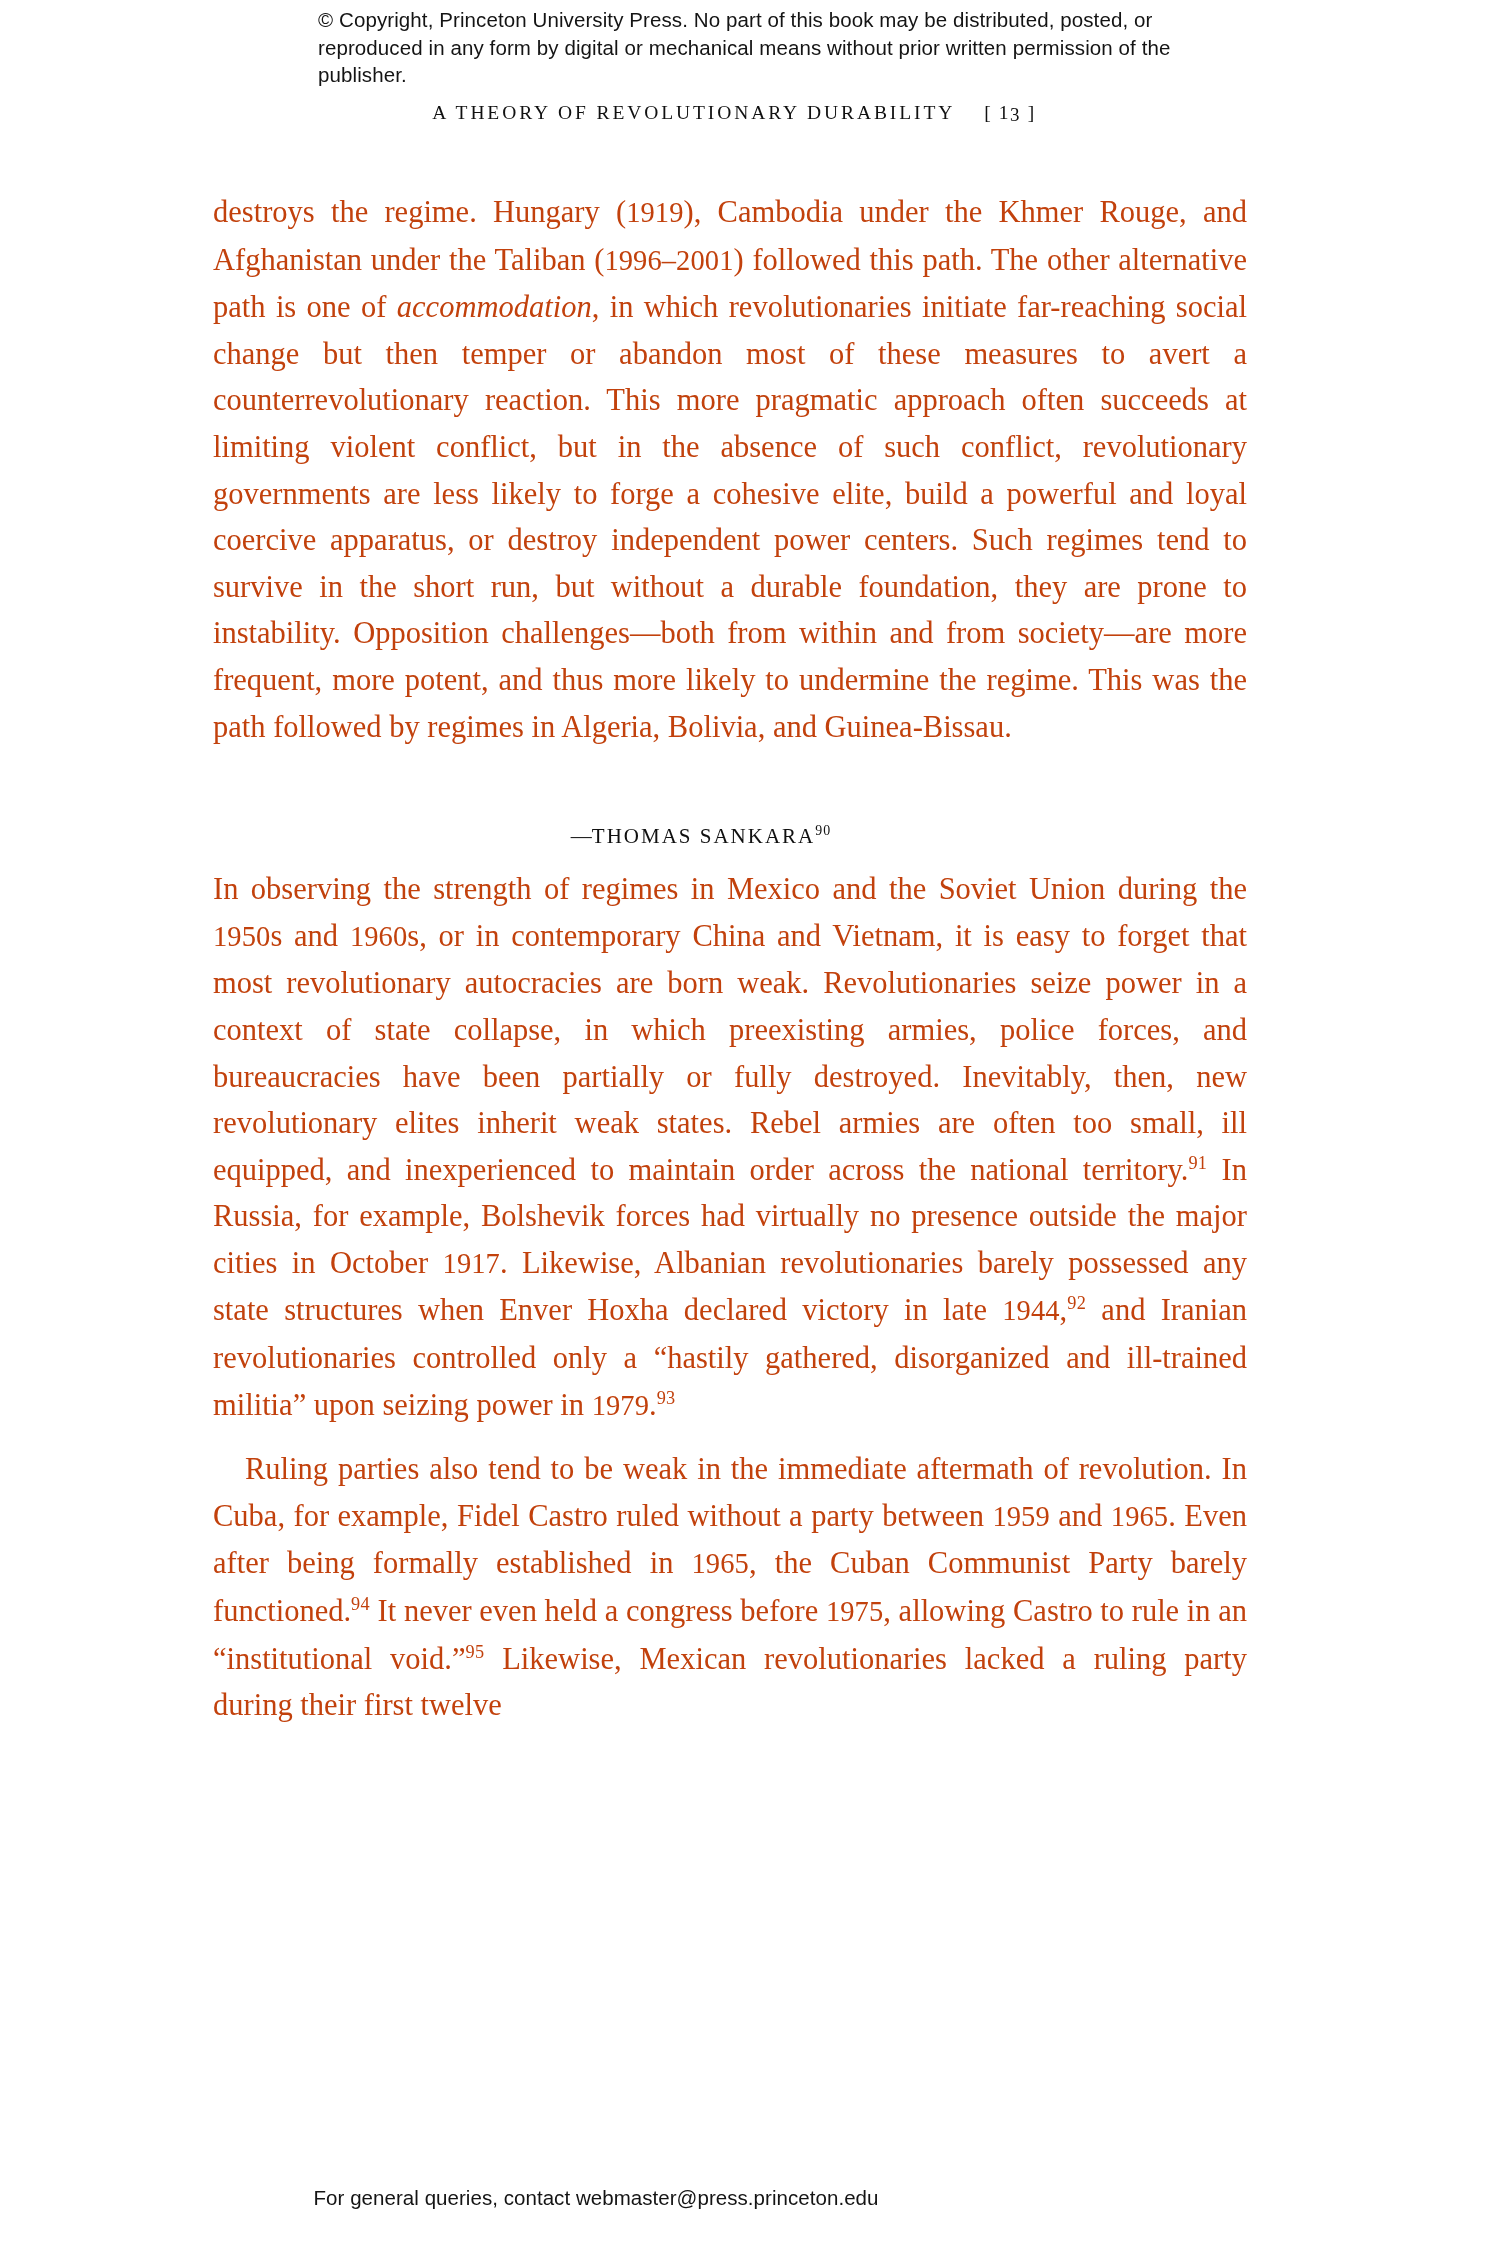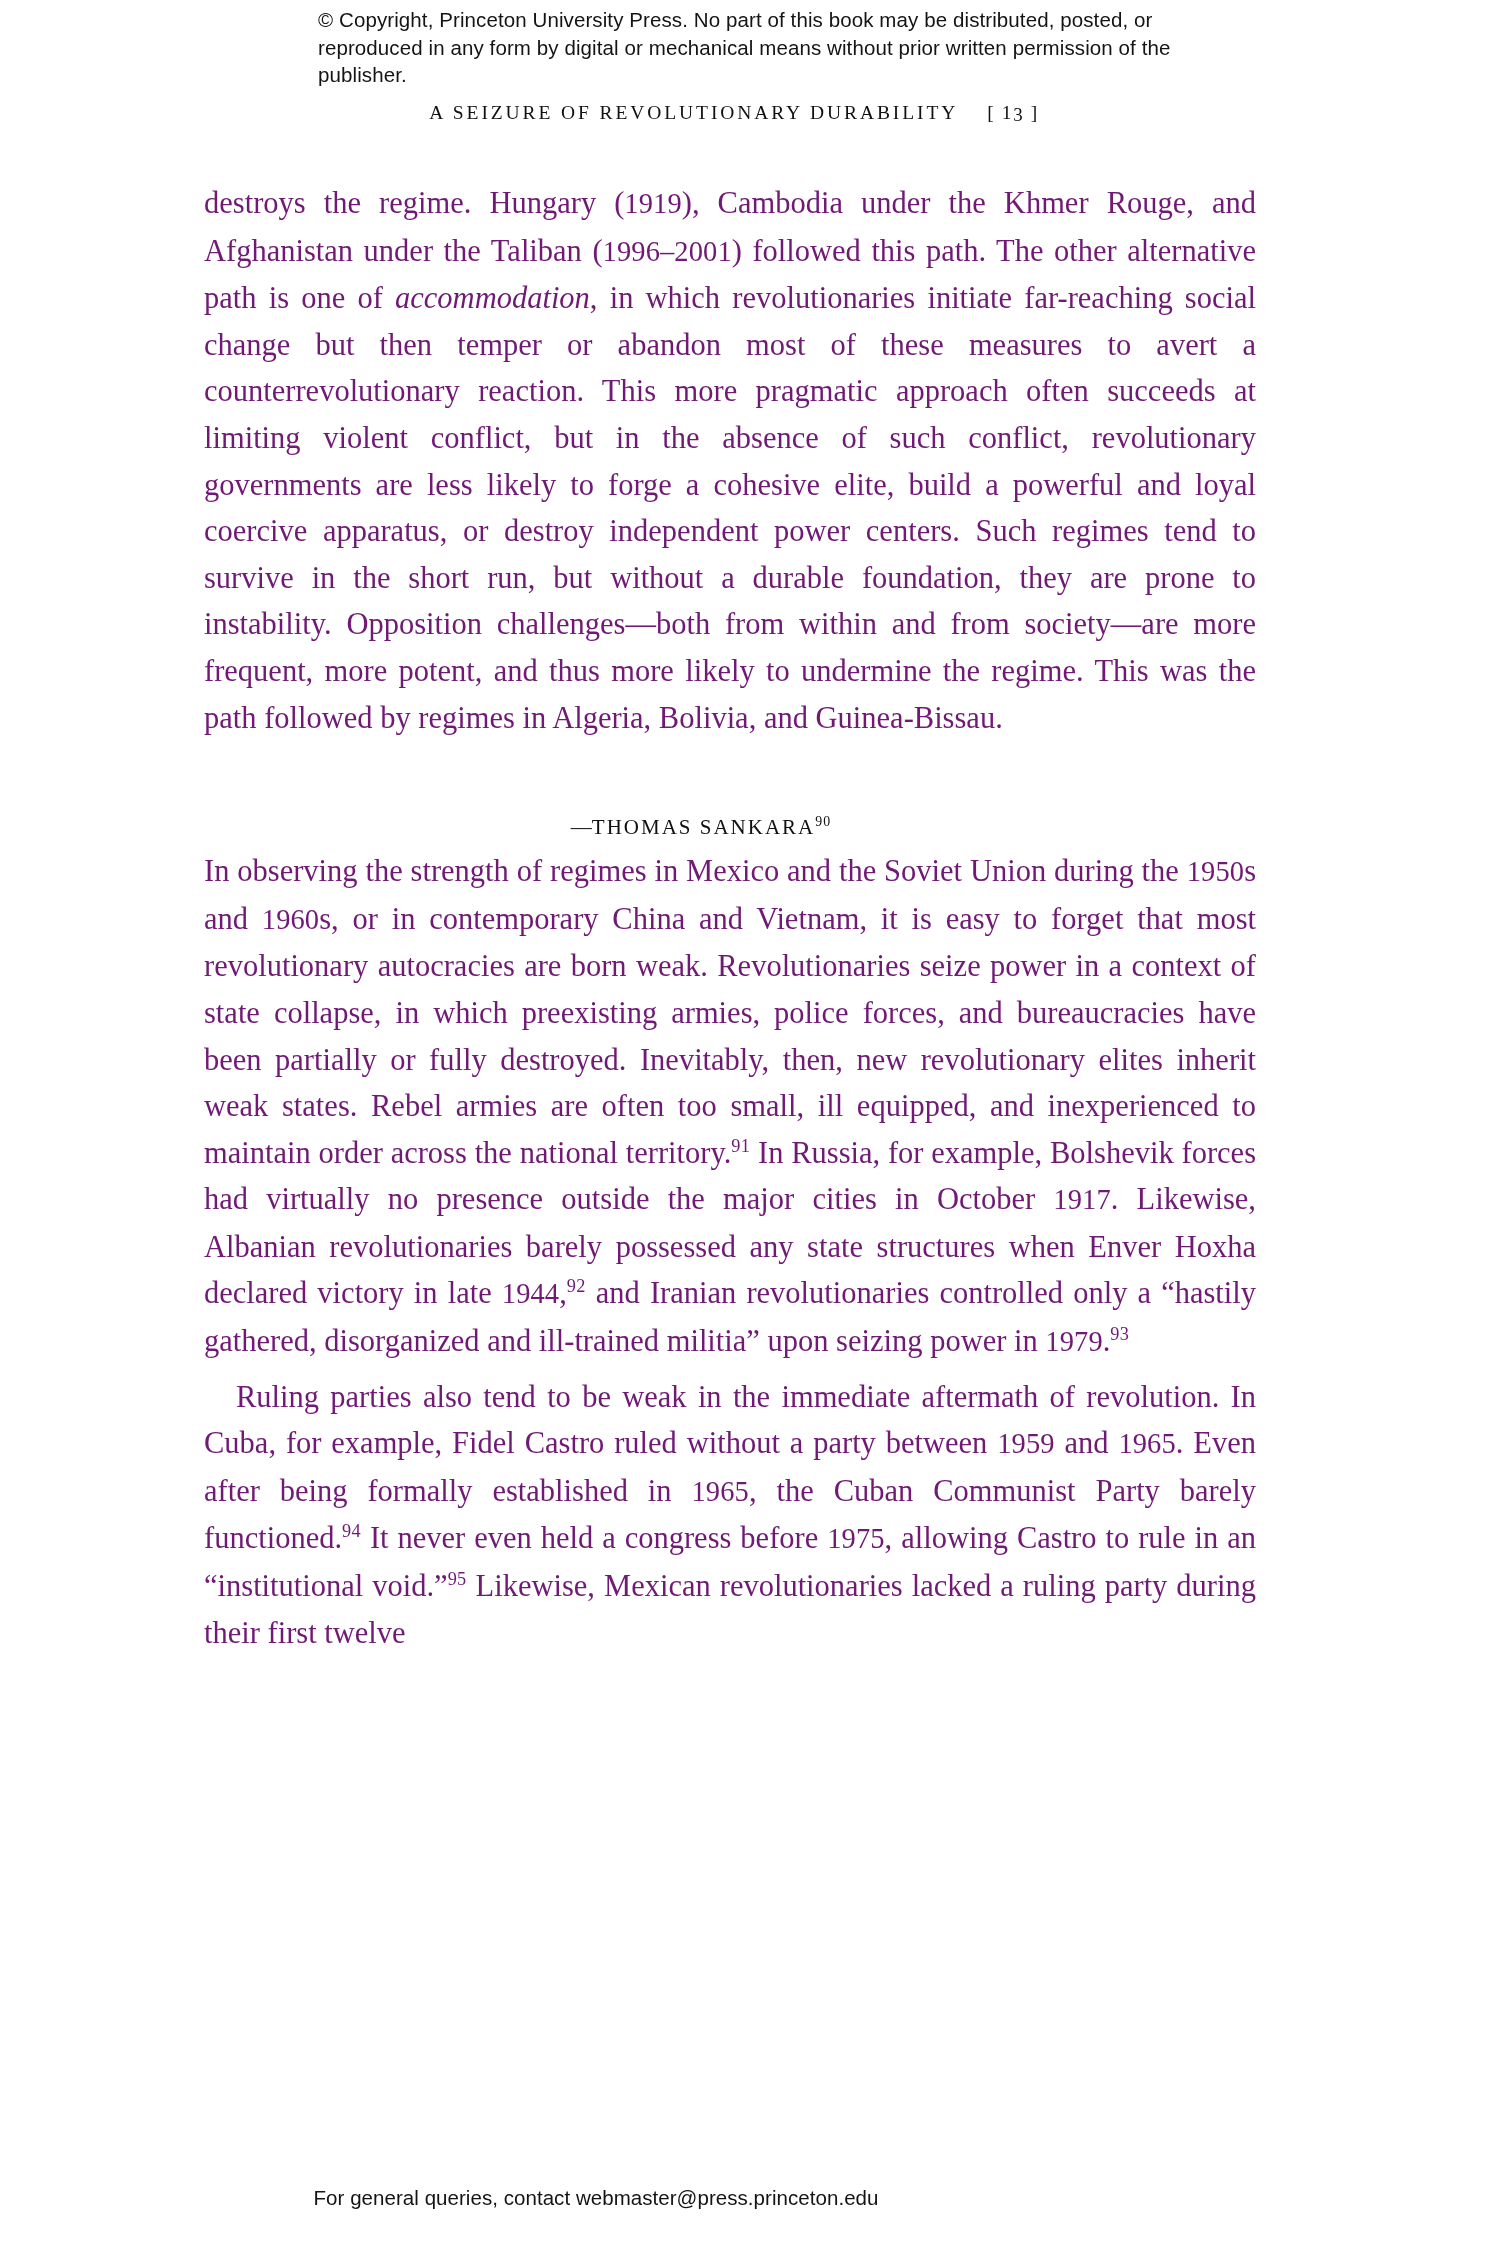--- a/index.html
+++ b/index.html
@@ -65,26 +65,26 @@
 
   
   .column {
     position: absolute;
     left: 196px;
     top: 172px;
     width: 1068px;
   }
 
   p.body {
-    margin: 8px;
+    margin: 17px;
     font-size: 30.5px;
     line-height: 46.6px;
     text-align: justify;
     text-justify: inter-word;
-    color: #701a75;
+    color: #c2410c;
     hyphens: manual;
     font-kerning: normal;
   }
   p.body.indent {
     text-indent: 32px;
   }
 
   em.it { font-style: italic; }
 
   sup.note {
@@ -152,21 +152,21 @@
   }
 </style>
 </head>
 <body>
 
 <div class="page">
 
   <div class="copyright-block">© Copyright, Princeton University Press. No part of this book may be distributed, posted, or reproduced in any form by digital or mechanical means without prior written permission of the publisher.</div>
 
   <div class="running-head">
-    <span class="rh-title">A SEIZURE OF REVOLUTIONARY DURABILITY</span><span class="rh-folio"><span>[ 1</span><span class="fig-3">3</span><span> ]</span></span>
+    <span class="rh-title">A THEORY OF REVOLUTIONARY DURABILITY</span><span class="rh-folio"><span>[ 1</span><span class="fig-3">3</span><span> ]</span></span>
   </div>
 
   <div class="column">
 
     <p class="body"><span>destroys the regime. Hungary (</span><span class="osf">1919</span><span>), Cambodia under the Khmer Rouge, and Afghanistan under the Taliban (</span><span class="osf">1996–2001</span><span>) followed this path. The other alternative path is one of </span><em class="it">accommodation</em><span>, in which revolutionaries initiate far-reaching social change but then temper or abandon most of these measures to avert a counterrevolutionary reaction. This more pragmatic approach often succeeds at limiting violent conflict, but in the absence of such conflict, revolutionary governments are less likely to forge a cohesive elite, build a powerful and loyal coercive apparatus, or destroy independent power centers. Such regimes tend to survive in the short run, but without a durable foundation, they are prone to instability. Opposition challenges—both from within and from society—are more frequent, more potent, and thus more likely to undermine the regime. This was the path followed by regimes in Algeria, Bolivia, and Guinea-Bissau.</span></p>
 
     <div class="section-heading">
     </div>
 
 

